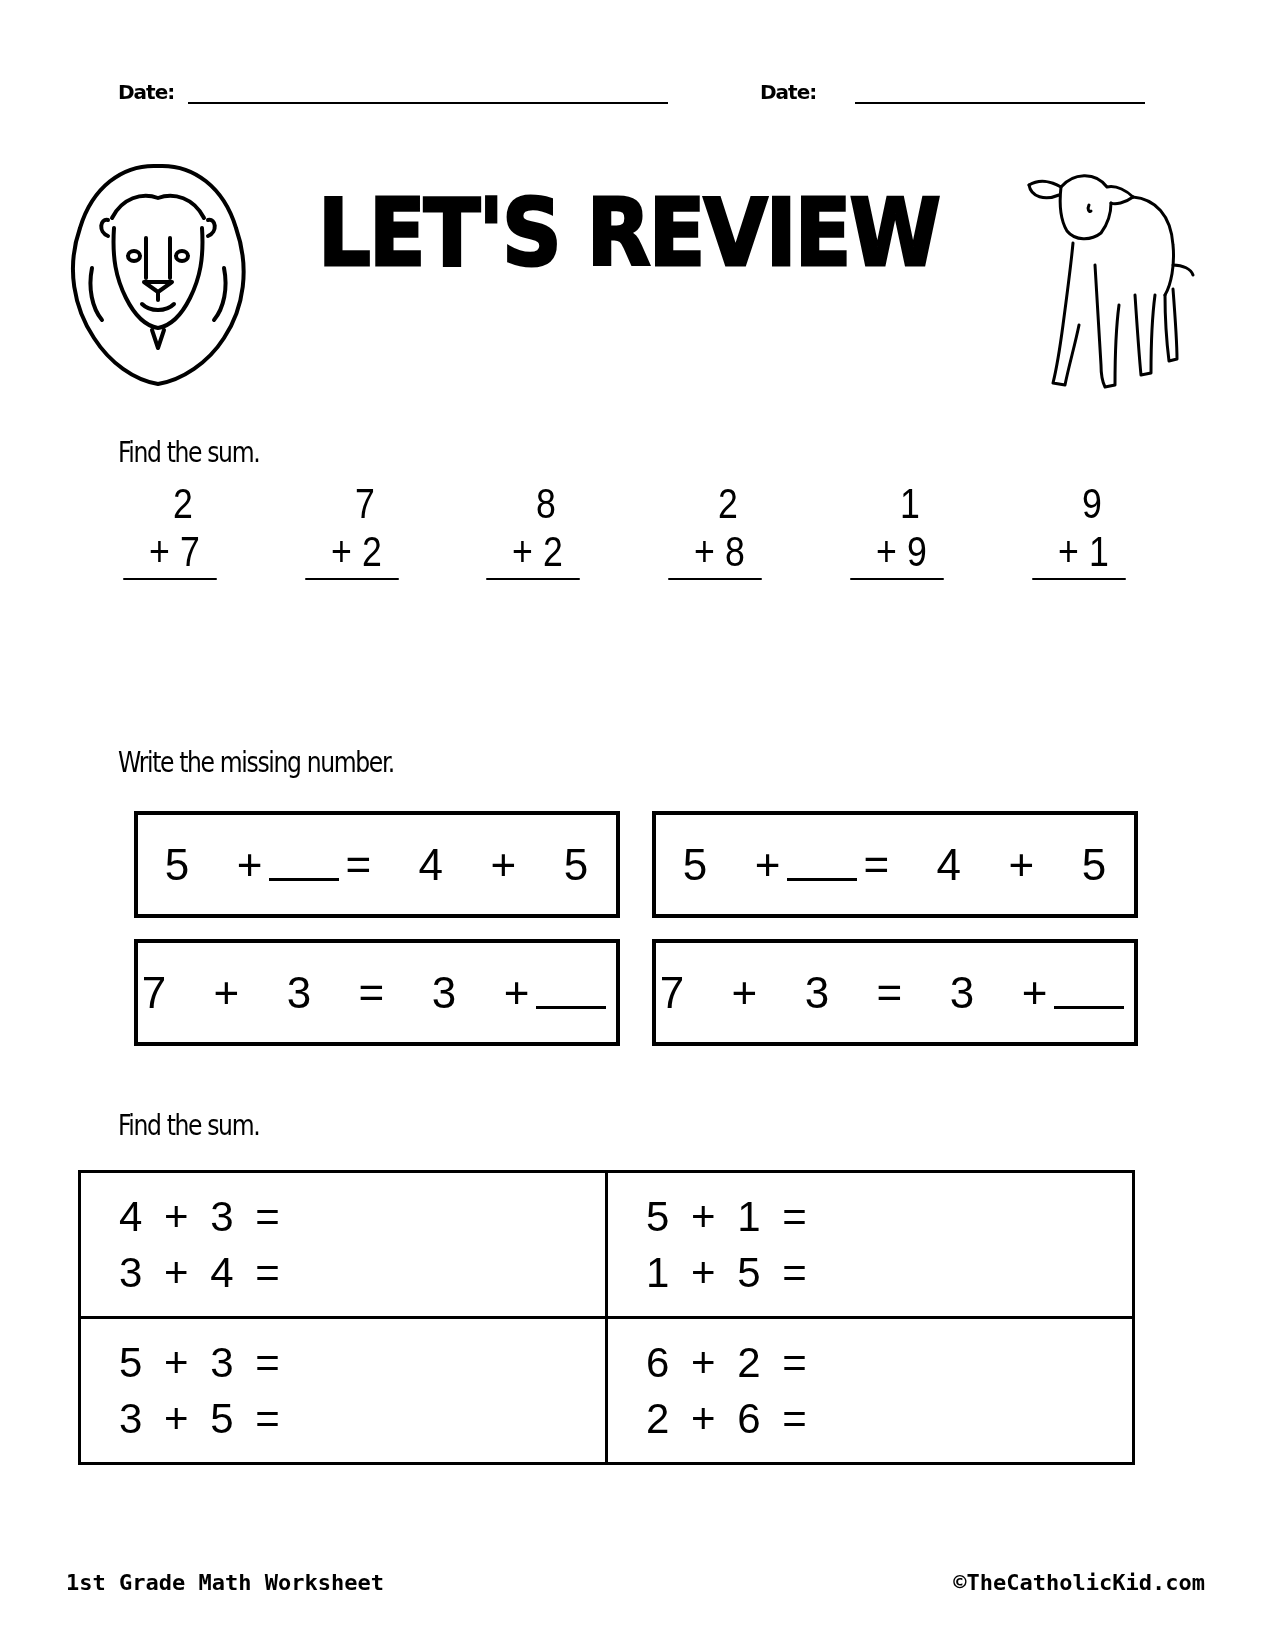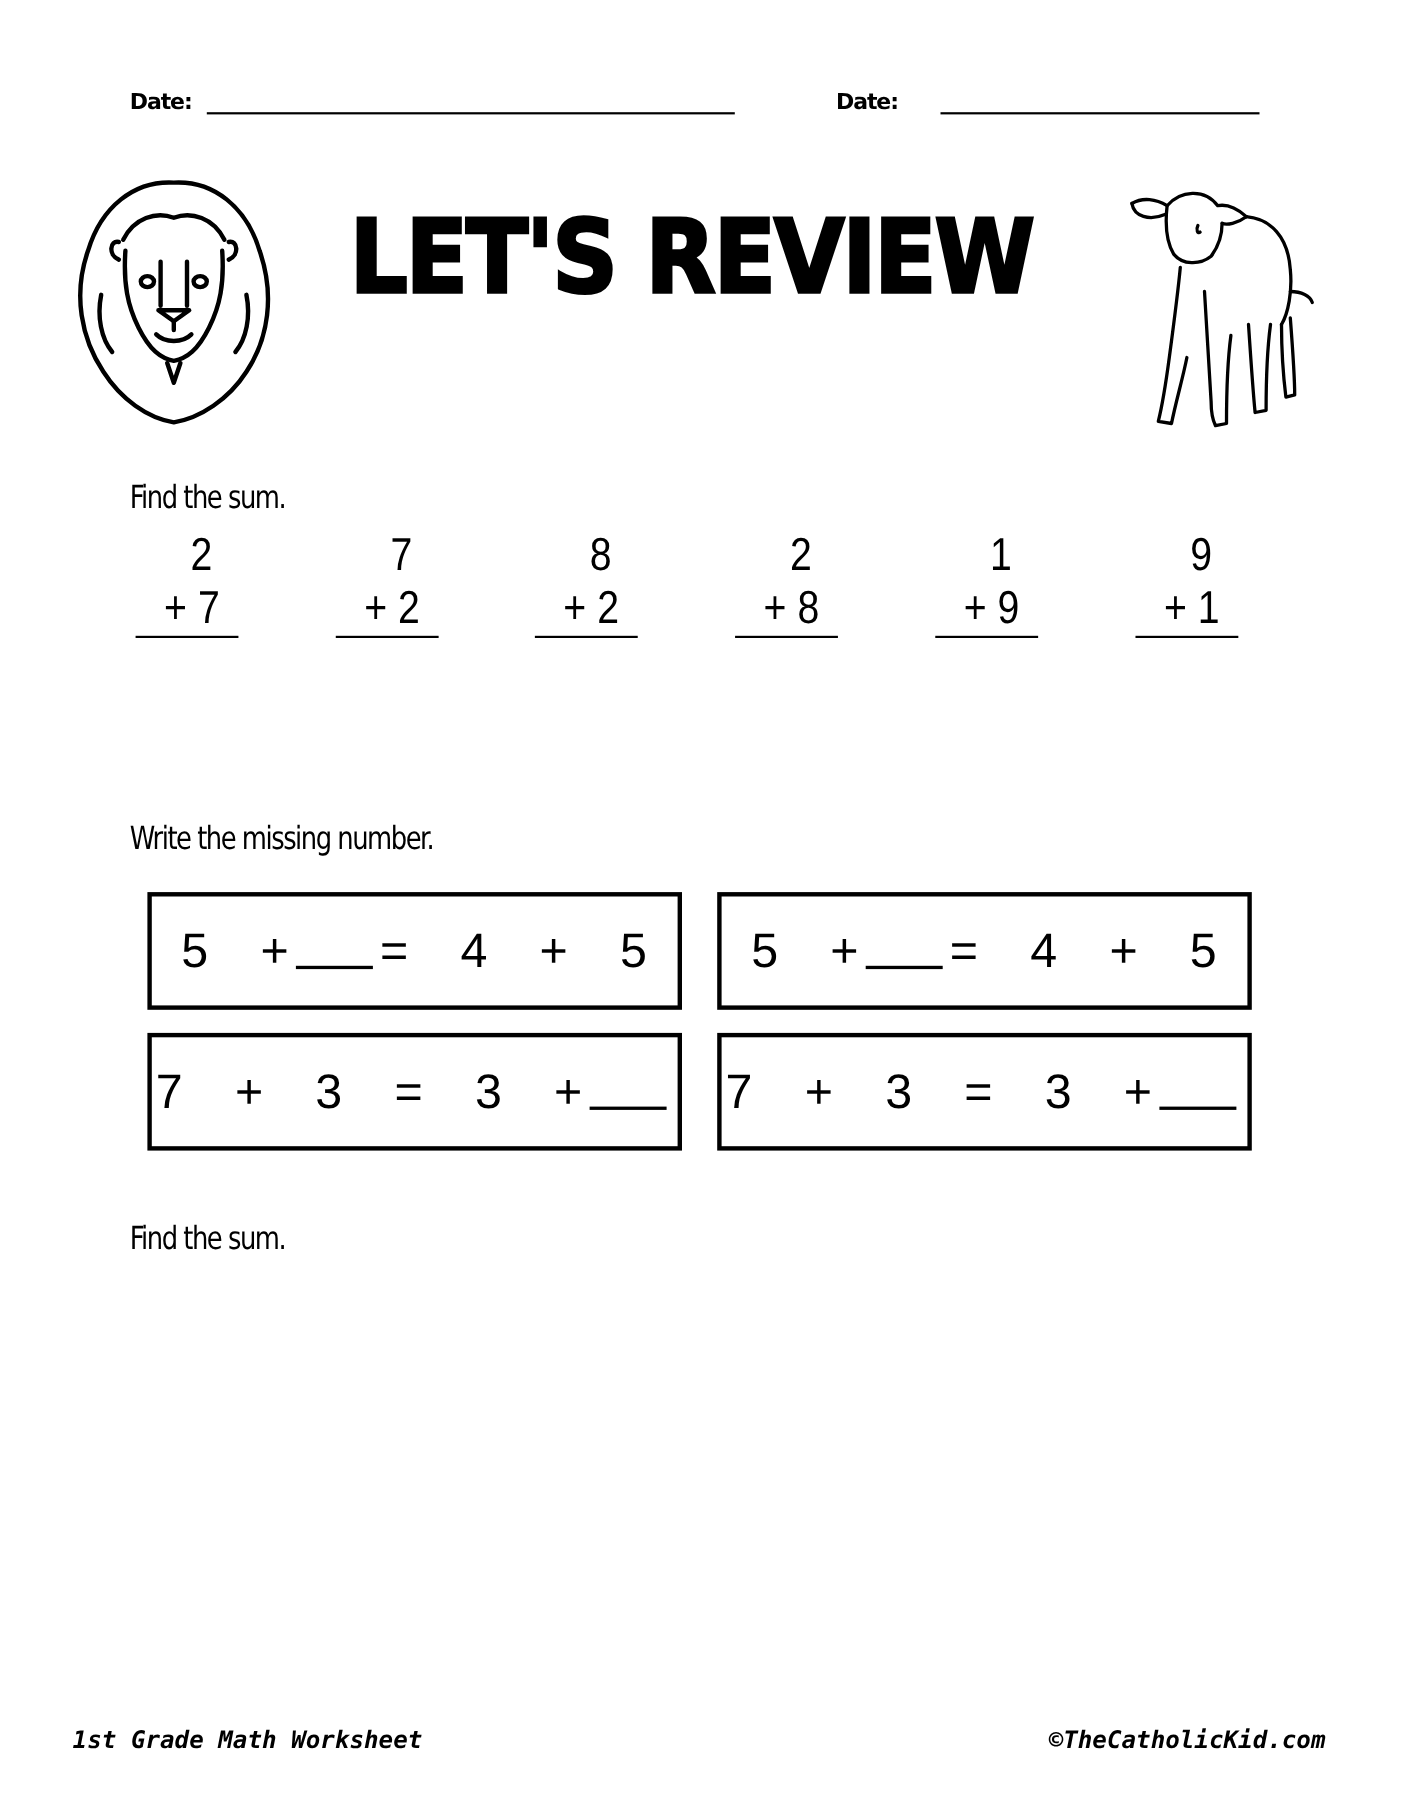--- a/index.html
+++ b/index.html
@@ -12,21 +12,21 @@
   .num{font-family:"Liberation Sans",sans-serif;font-size:42px;transform:scaleX(0.85);transform-origin:center top;}
   .prob{width:110px;text-align:right;}
   .prob .top,.prob .bot{display:block;line-height:48px;}
   .prob .bar{border-bottom:2px solid #000;margin-top:2px;}
   .box{border:4px solid #000;box-sizing:border-box;display:flex;align-items:center;justify-content:center;}
   .eq{font-family:"Liberation Sans",sans-serif;font-size:44px;word-spacing:10px;letter-spacing:1px;}
   .blank{display:inline-block;width:70px;border-bottom:3px solid #000;height:30px;vertical-align:baseline;margin:0 6px;}
   table.grid{border-collapse:collapse;}
   table.grid td{border:3px solid #000;width:527px;height:146px;vertical-align:middle;padding:0 0 0 38px;box-sizing:border-box;}
   .geq{font-family:"Liberation Sans",sans-serif;font-size:42px;line-height:56px;word-spacing:10px;}
-  .foot{font-family:"DejaVu Sans Mono",monospace;font-weight:bold;font-size:22px;font-style:italic;}
+  .foot{font-family:"DejaVu Sans Mono",monospace;font-weight:bold;font-size:22px;}
 </style>
 </head>
 <body>
 
 <div class="abs hdr-label" style="left:118px;top:80px;">Date:</div>
 <div class="abs line" style="left:188px;top:102px;width:480px;"></div>
 <div class="abs hdr-label" style="left:760px;top:80px;">Date:</div>
 <div class="abs line" style="left:855px;top:102px;width:290px;"></div>
 
 <div class="abs" style="left:62px;top:158px;width:192px;height:230px;">
@@ -117,17 +117,37 @@
 </div>
 <div class="abs box" style="left:652px;top:939px;width:486px;height:107px;">
   <span class="eq" style="white-space:pre;">7  +  3  =  3  +</span>
   <span class="blank"></span>
 </div>
 
 <div class="abs instr" style="left:118px;top:1108px;">Find the sum.</div>
 
 <table class="abs grid" style="left:78px;top:1170px;">
   <tbody>
+      <tr>
+    <td>
+      <div class="geq">4 + 3 =</div>
+      <div class="geq">3 + 4 =</div>
+    </td>
+    <td>
+      <div class="geq">5 + 1 =</div>
+      <div class="geq">1 + 5 =</div>
+    </td>
+  </tr>
+  <tr>
+    <td>
+      <div class="geq">5 + 3 =</div>
+      <div class="geq">3 + 5 =</div>
+    </td>
+    <td>
+      <div class="geq">6 + 2 =</div>
+      <div class="geq">2 + 6 =</div>
+    </td>
+  </tr>
 </tbody>
   </table>
 
 <div class="abs foot" style="left:66px;top:1570px;">1st Grade Math Worksheet</div>
 <div class="abs foot" style="right:70px;top:1570px;">©TheCatholicKid.com</div>
 
 </body></html>

